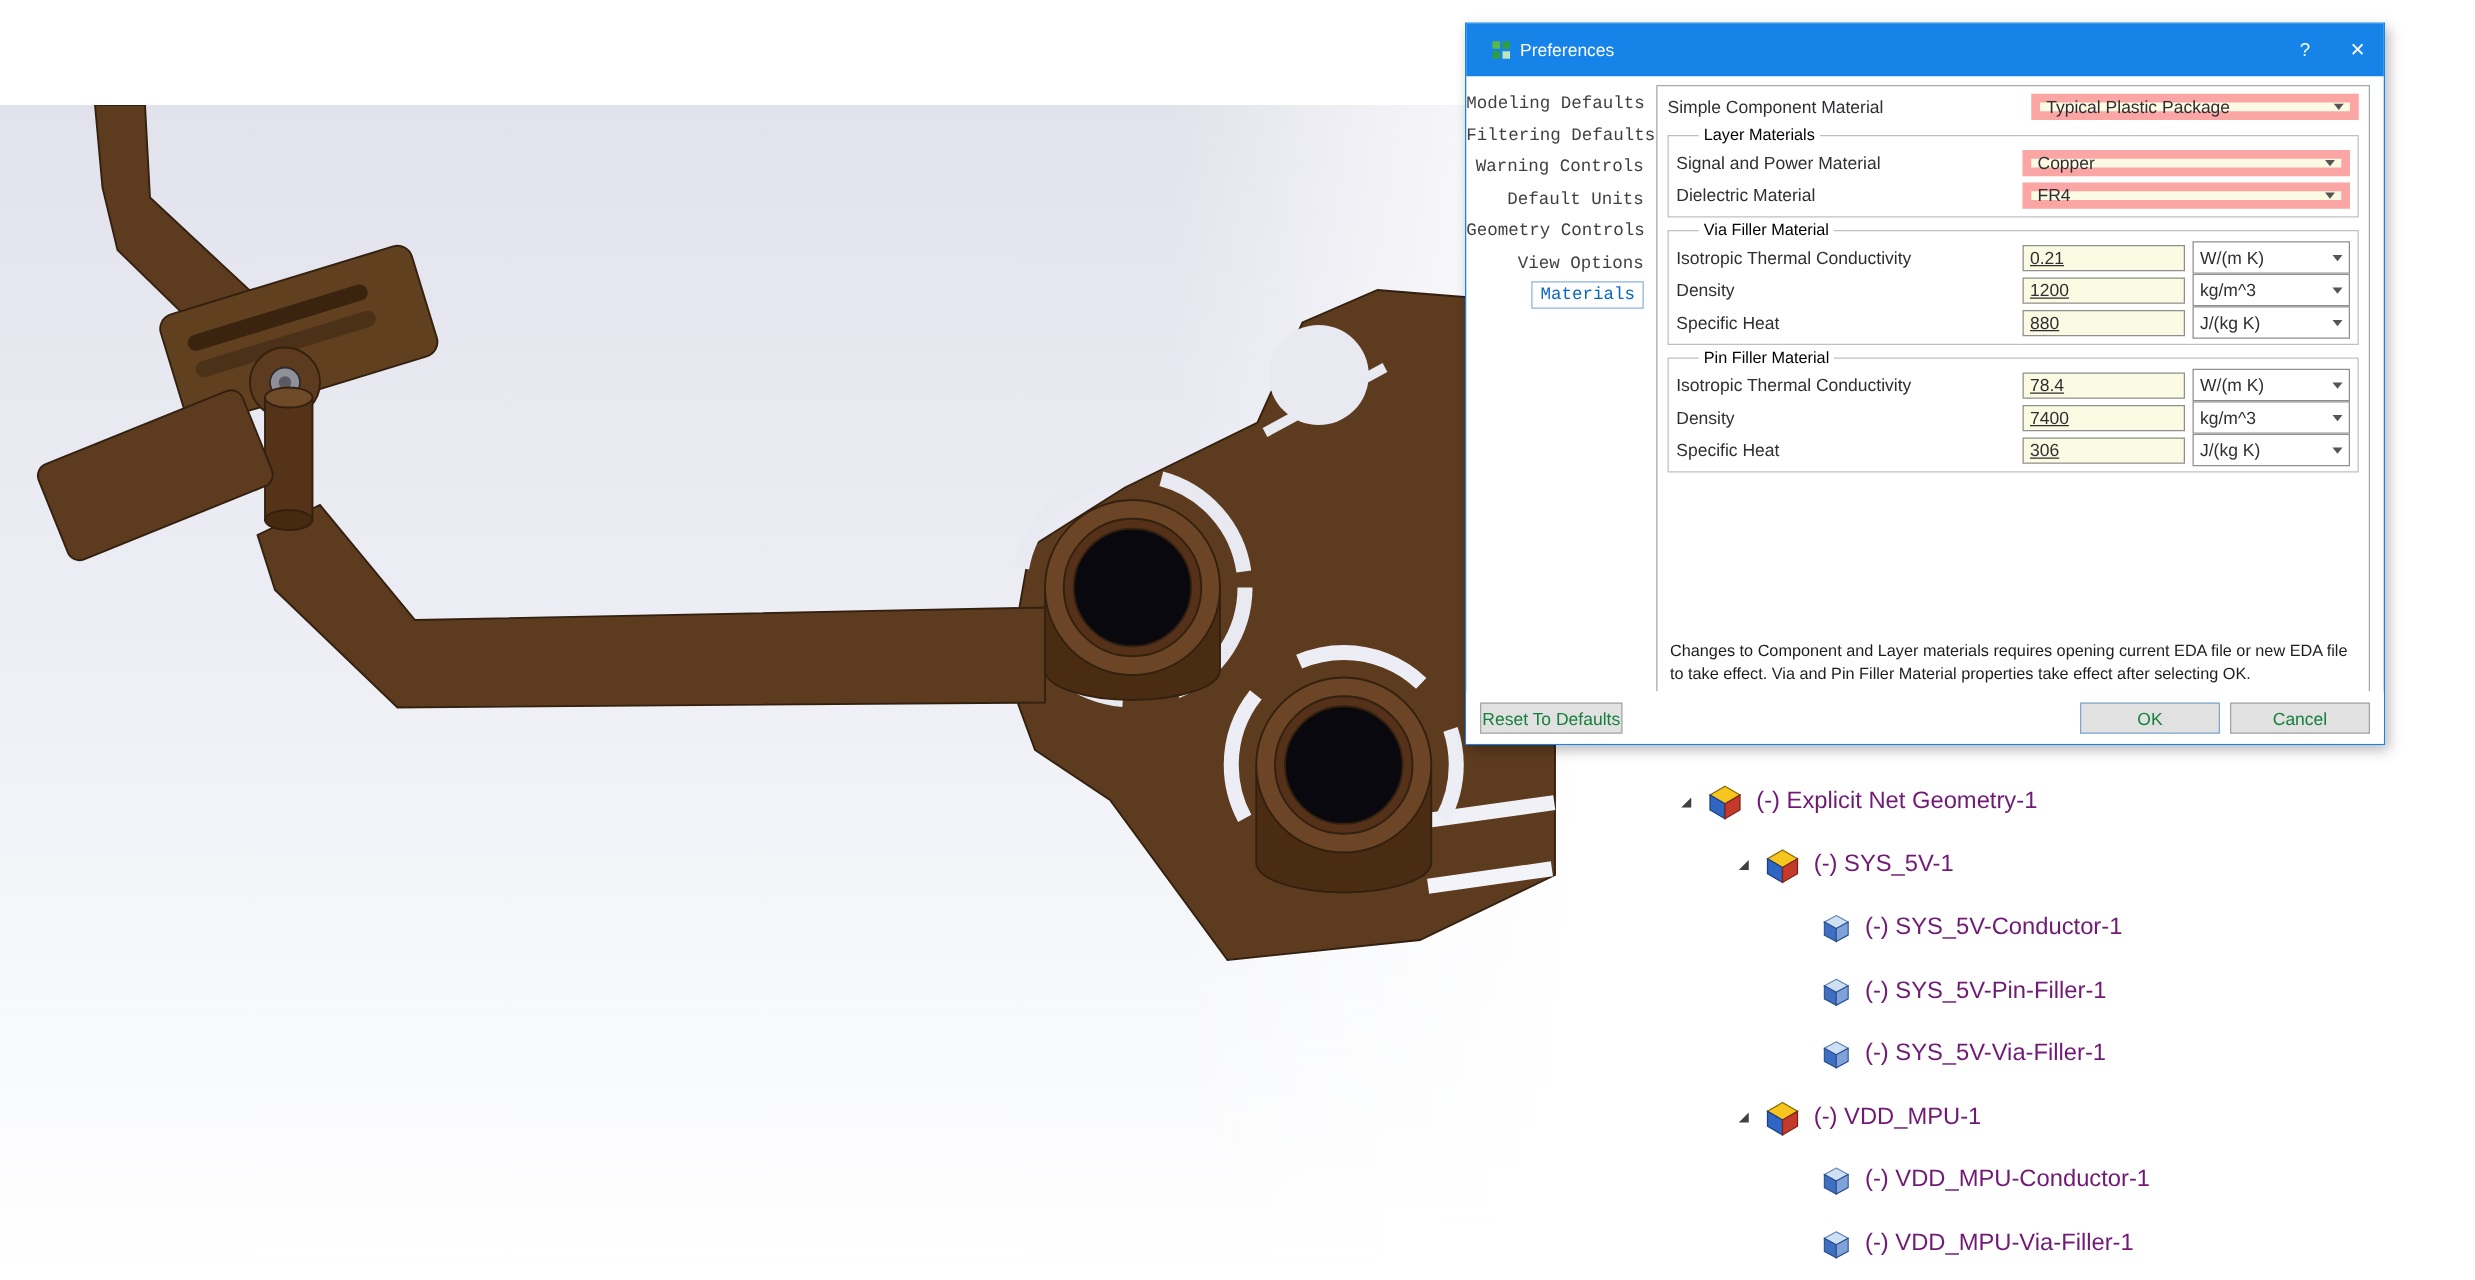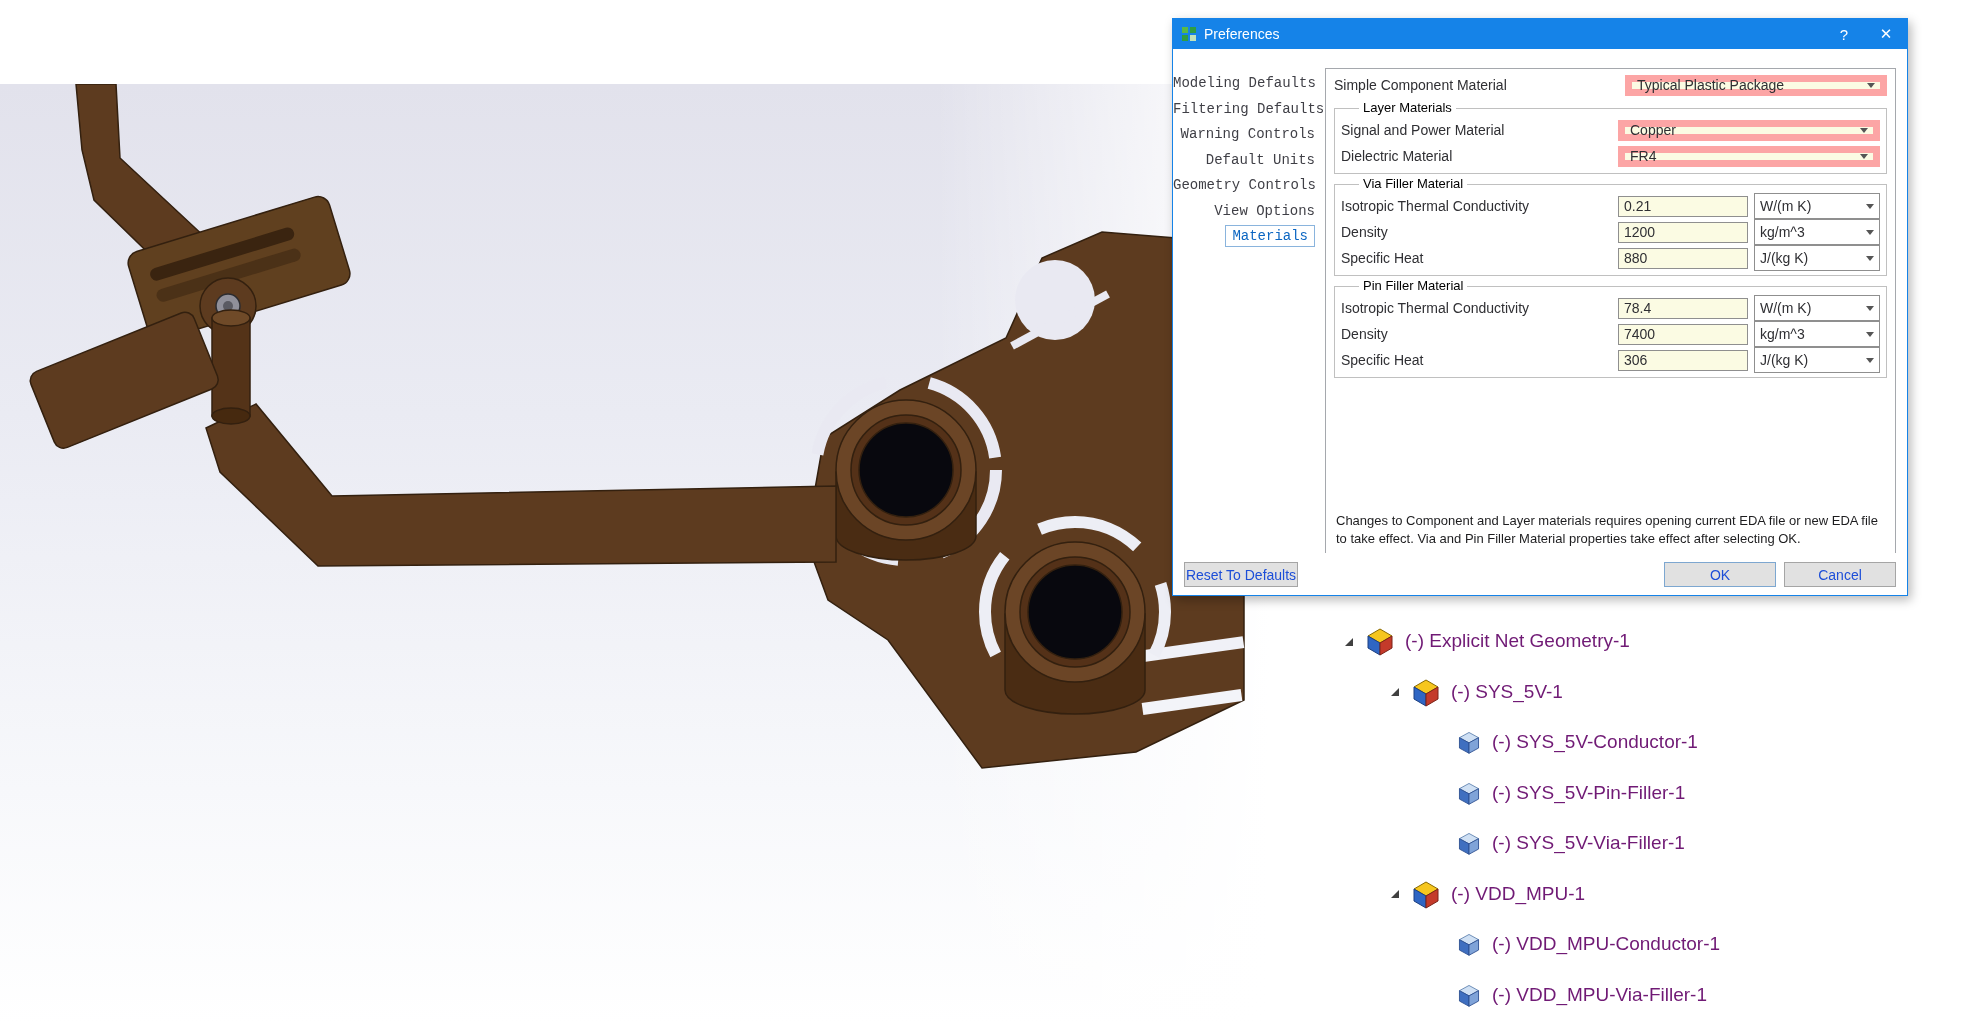--- a/index.html
+++ b/index.html
@@ -16,22 +16,22 @@
   }
   .viewport svg { position:absolute; left:0; top:0; }
 
   
   .dialog {
     position:absolute; left:1172px; top:18px; width:736px; height:578px;
     background:#ffffff; border:1px solid #1583e8;
     box-shadow:3px 4px 10px rgba(0,0,0,.28); font-size:14px; color:#2f2f33;
   }
   .titlebar {
-    position:absolute; left:0; top:0; right:0; height:30px; background:#1583e8;
-    color:#fff; display:flex; align-items:center; padding-left:8px;
+    position:absolute; left:0; top:0; right:0; height:42px; background:#1583e8;
+    color:#fff; display:flex; align-items:center; padding-left:20px;
   }
   .titlebar .app-icon { width:16px; height:16px; margin-right:7px; }
   .titlebar .t-title { font-size:14px; flex:1; }
   .tb-btn { width:42px; height:30px; display:flex; align-items:center; justify-content:center;
             font-size:15px; color:#fff; cursor:default; }
   .nav { position:absolute; left:0; top:30px; width:152px; bottom:42px; padding-top:22px; }
   .nav-item { height:25.5px; line-height:25.5px; text-align:right; padding-right:10px;
               font-size:14px; color:#3f3f46; white-space:nowrap;font-family:Liberation Mono, monospace; }
   .nav-item.selected { color:#0c66c2; }
   .nav-item.selected span { border:1px solid #8ab4dd; padding:2px 6px; background:#fff; }
@@ -42,35 +42,35 @@
   }
   .prow { display:flex; align-items:center; height:26px; }
   .prow .lbl { flex:1; color:#2f2f33; }
   .ctrl-cluster { display:flex; align-items:center; }
   .mat-combo {
     width:262px; height:21px; background:#fbfbe3; border:7px solid #fca5a5;
     display:flex; align-items:center; justify-content:space-between; padding:0 5px;
   }
   .val-input {
     width:130px; height:21px; background:#fbfbe3; border:1px solid #8f8f8f;
-    display:flex; align-items:center; padding:0 5px;
+    display:flex; align-items:center; padding:0 5px;text-decoration:underline;
   }
   .unit-combo {
     width:126px; height:21px; background:#ffffff; border:1px solid #8f8f8f; margin-left:6px;
     display:flex; align-items:center; justify-content:space-between; padding:12px 5px;
   }
   .chev { width:0; height:0; border-left:4px solid transparent; border-right:4px solid transparent;
           border-top:5px solid #555; margin-left:4px; }
   .group { position:relative; border:1px solid #c0c0c0; margin-top:10px; padding:8px 6px 4px 6px; }
   .group-title { position:absolute; top:-9px; left:24px; background:#fff; padding:0 4px;
                  font-size:13px; color:#000000; }
   .note { margin-top:auto; font-size:13px; line-height:1.4; color:#1d1d1f; padding:4px 2px 2px 2px; }
   .btnbar { position:absolute; left:0; right:0; bottom:0; height:42px; background:#fff; }
   .w-btn { position:absolute; top:9px; height:25px; background:#e1e1e1; border:1px solid #a5a5a5;
-           font-size:14px; color:#1d4ed8; display:flex; align-items:center; justify-content:center; }
+           font-size:14px; color:#15803d; display:flex; align-items:center; justify-content:center; }
   .reset-btn { left:11px; width:114px; }
   .ok-btn { right:131px; width:112px; border:1px solid #7da7d0; }
   .cancel-btn { right:11px; width:112px; }
 
   
   .tree { position:absolute; left:1328px; top:616px; width:652px; font-size:19px; color:#701a75; }
   .trow { display:flex; align-items:center; height:50.5px; }
   .trow.lv0 { padding-left:14px; }
   .trow.lv1 { padding-left:60px; }
   .trow.lv2 { padding-left:128px; }

